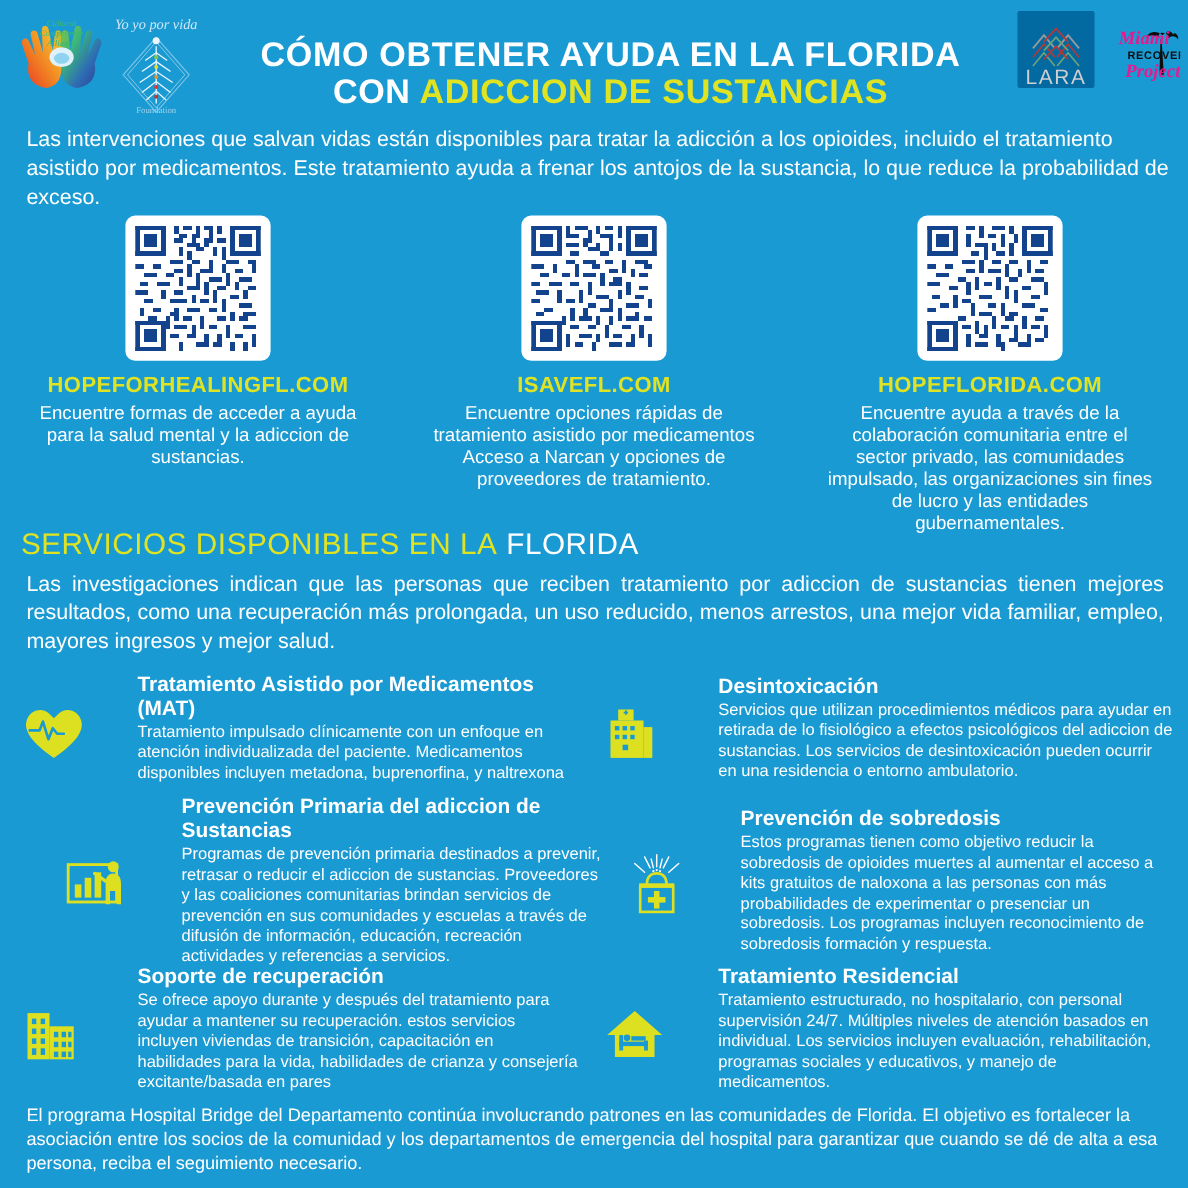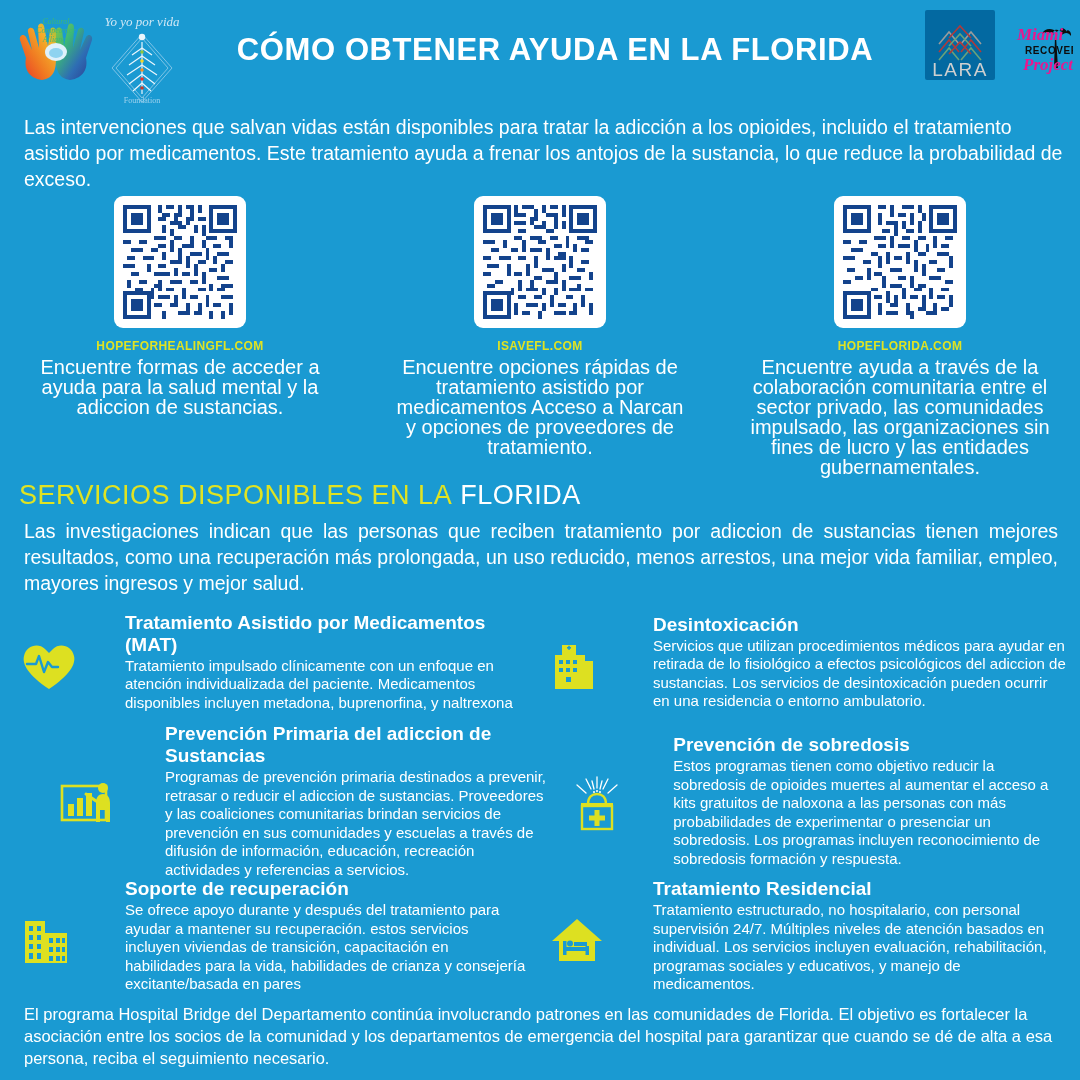--- a/index.html
+++ b/index.html
@@ -32,23 +32,23 @@
   .intro { position: absolute; left: 24px; top: 114px; width: 1040px;
            color: #ffffff; font-size: 19.5px; line-height: 26px; }
 
   
   .qr-row { position: absolute; left: 0; top: 196px; width: 1080px;
             display: flex; justify-content: space-around; align-items: flex-start; }
   .qr-col { width: 330px; display: flex; flex-direction: column; align-items: center; }
   .qr-box { width: 132px; height: 132px; background: #ffffff; border-radius: 9px;
             padding: 9px; }
   .qr-box svg { display: block; width: 100%; height: 100%; }
-  .qr-site { margin-top: 11px; color: #e0e322; font-size: 12px; font-weight: bold;
+  .qr-site { margin-top: 11px; color: #e0e322; font-size: 20px; font-weight: bold;
              letter-spacing: .4px; text-align: center; }
-  .qr-desc { margin-top: 4px; color: #ffffff; font-size: 20px; line-height: 20px;
+  .qr-desc { margin-top: 4px; color: #ffffff; font-size: 17px; line-height: 20px;
              text-align: center; width: 300px; }
 
   
   .sec-head { position: absolute; left: 0; top: 480px; width: 1080px; text-align: left;
               font-size: 27px; font-weight: normal; letter-spacing: .5px; margin-left: 19px; }
   .sec-head .y { color: #e0e322; }
   .sec-head .w { color: #ffffff; }
 
   .sec-intro { position: absolute; left: 24px; top: 518px; width: 1034px;
                color: #ffffff; font-size: 19.5px; line-height: 26px; text-align: justify; }
@@ -128,20 +128,21 @@
           <circle cx="44" cy="62" r="1.8" fill="#f0902a"></circle>
           <circle cx="44" cy="71" r="1.8" fill="#e8322a"></circle>
           <circle cx="44" cy="80" r="1.8" fill="#c0392b"></circle>
         </g>
         <text x="44" y="95" text-anchor="middle" fill="#9ed2ee" font-size="8" font-family="'Liberation Serif',serif">Foundation</text>
       </svg>
     </div>
 
     <div class="title-block">
       <div class="title-line1">CÓMO OBTENER AYUDA EN  LA FLORIDA</div>
+      <div class="title-line2"><span class="w">CON </span><span class="y">ADICCION DE SUSTANCIAS</span></div>
     </div>
 
     <div class="logo-lara">
       <svg viewBox="0 0 70 70">
         <g fill="none" stroke-width="1.6">
           <path d="M14 34 L24 22 L34 34" stroke="#9b9b9b"></path>
           <path d="M36 34 L46 22 L56 34" stroke="#9b9b9b"></path>
           <path d="M24 28 L35 16 L46 28" stroke="#b03a3a"></path>
           <path d="M14 42 L24 30 L34 42" stroke="#b03a3a"></path>
           <path d="M36 42 L46 30 L56 42" stroke="#b03a3a"></path>

